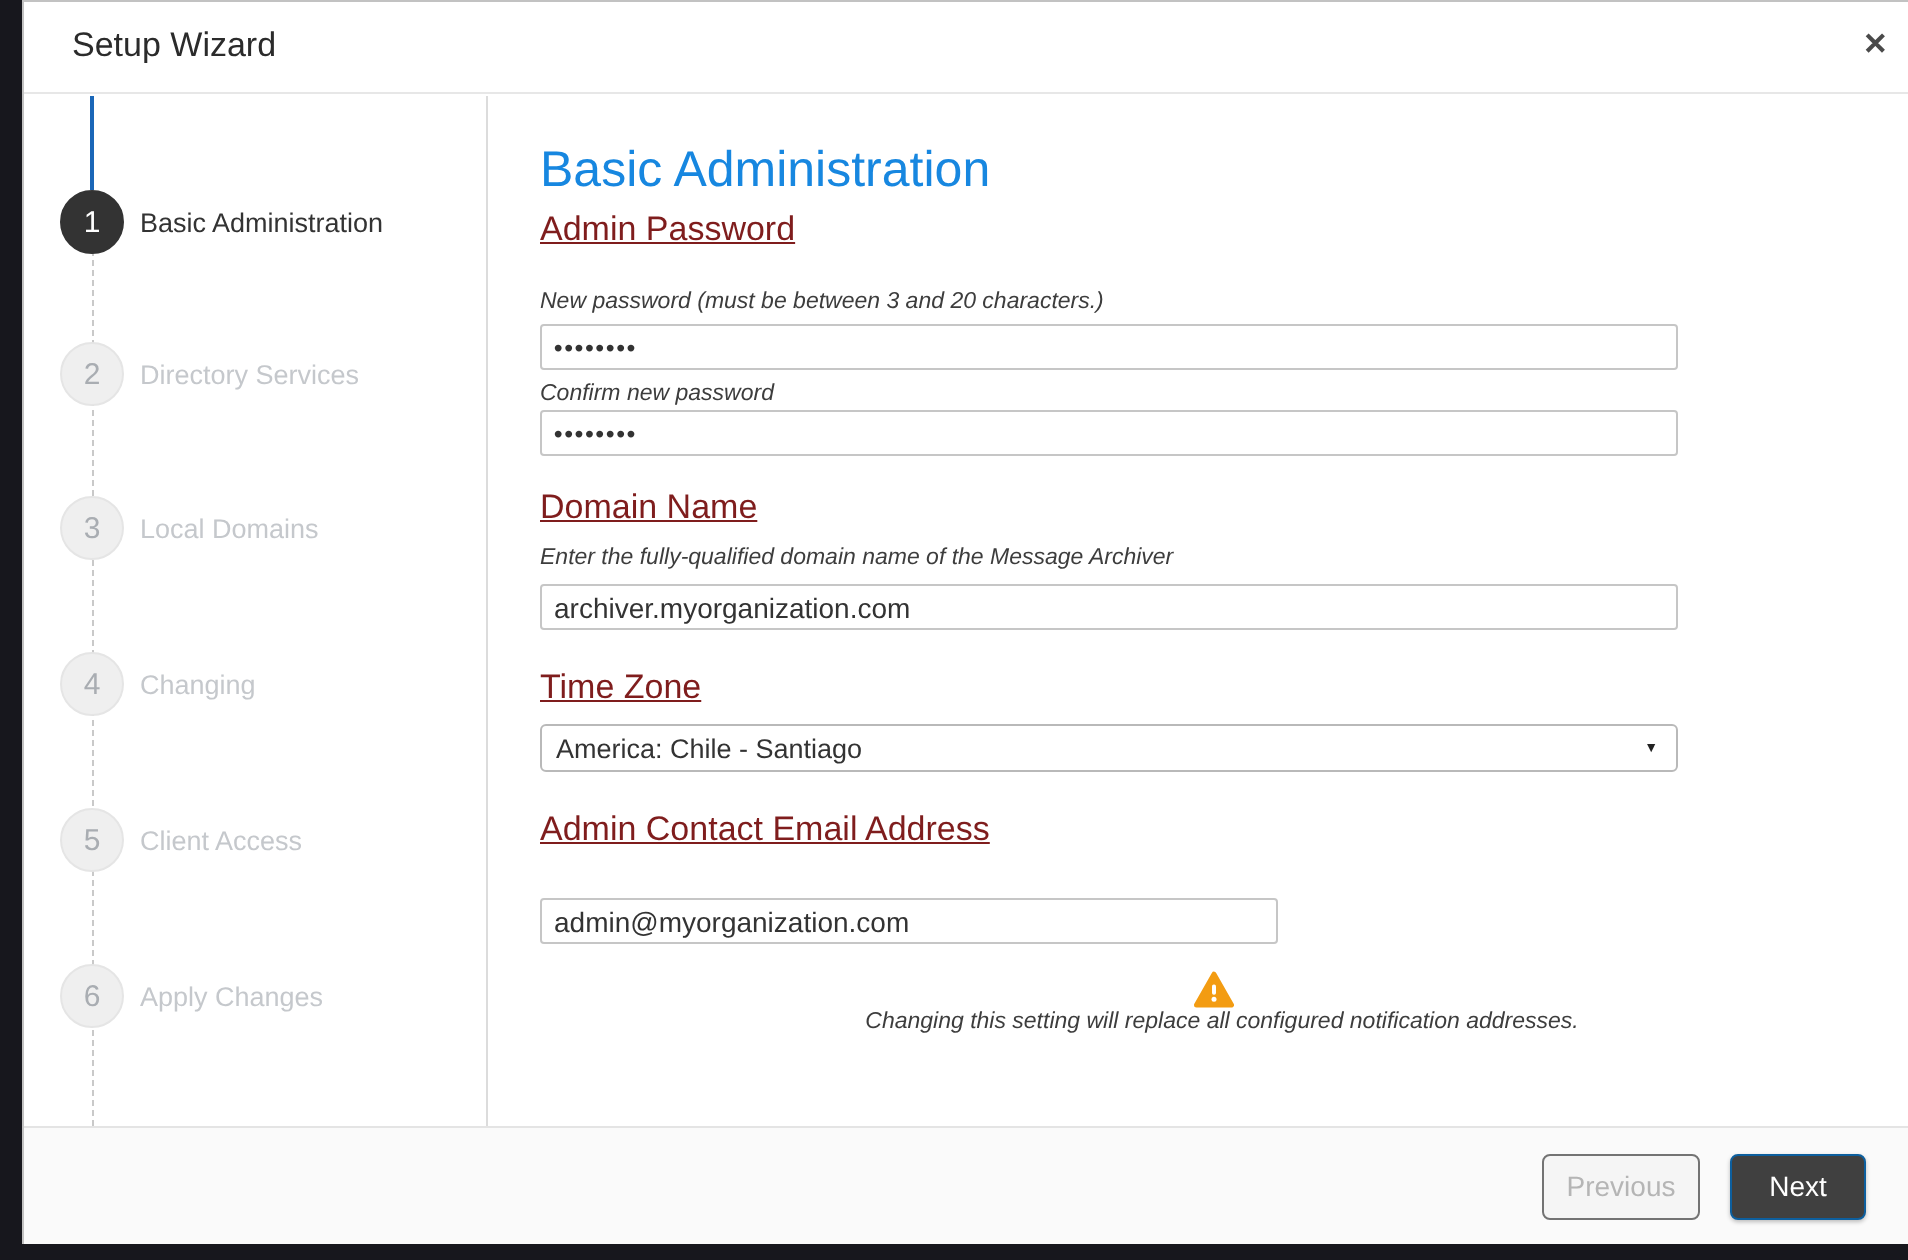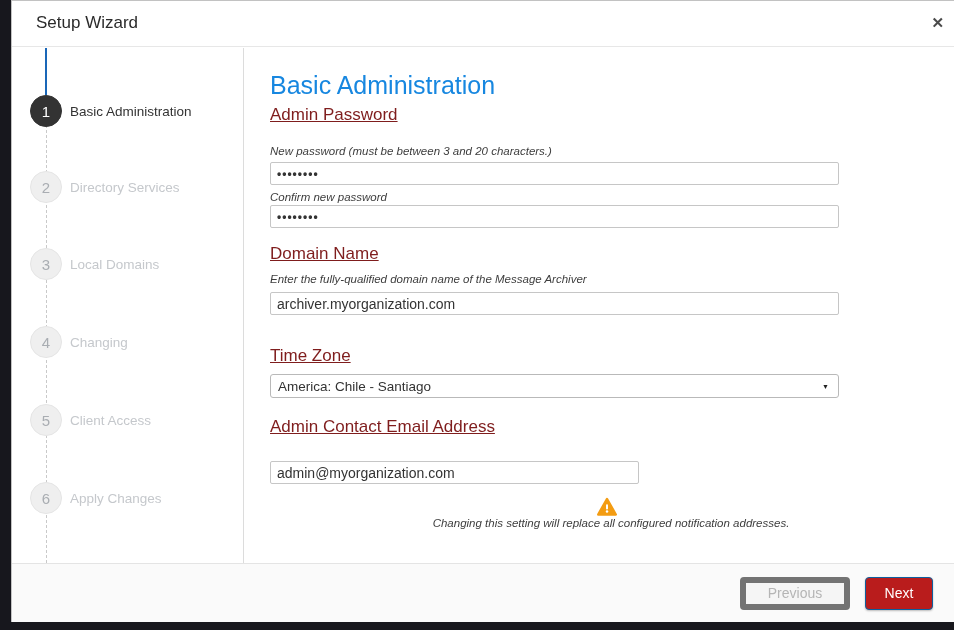--- a/index.html
+++ b/index.html
@@ -72,21 +72,21 @@
   }
   .page-title {
     margin-top: 23px; font-size: 25px; line-height: 29px;
     font-weight: 400; color: #1787e0;
   }
   .sec-h {
     font-size: 17px; line-height: 20px; font-weight: 400; color: #7f1d1d; text-decoration: underline;
   }
   .h-admin  { margin-top: 5px; }
   .h-domain { margin-top: 16px; }
-  .h-tz     { margin-top: 31px; }
+  .h-tz     { margin-top: 19px; }
   .h-email  { margin-top: 19px; }
   .helper {
     font-size: 11.5px; line-height: 14px; font-style: italic; color: #3d3d3d;
   }
   .hp1 { margin-top: 19px; } .hp2 { margin-top: 5px; }
   .hp3 { margin-top: 8px; } .hp4 { margin-top: 5px; }
   .tin {
     display: block; width: 569px; height: 23px;
     border: 1px solid #c6c6c6; border-radius: 2px;
     padding: 0 6px; font-size: 13.5px; color: #333;
@@ -122,25 +122,25 @@
     display: flex; align-items: center; justify-content: flex-end;
     padding-right: 31px; gap: 15px;
   }
   .btn {
     height: 33px; border-radius: 4px; font-size: 14px;
     font-family: "Liberation Sans", sans-serif;
     display: inline-flex; align-items: center; justify-content: center;
     cursor: pointer;
   }
   .btn-prev {
-    width: 110px; background: #f5f5f5;
-    border: 6px solid #737373; color: #b5b5b5;
+    width: 79px; background: #f5f5f5;
+    border: 1px solid #737373; color: #b5b5b5;
   }
   .btn-next {
-    width: 68px; background: #b91c1c;
+    width: 68px; background: #404040;
     border: 1px solid #0d5f9e; color: #ffffff;
     box-shadow: 0 1px 2px rgba(0,0,0,0.25);
   }
 </style>
 </head>
 <body>
 
 <div class="stage">
   <div class="dialog">
 

